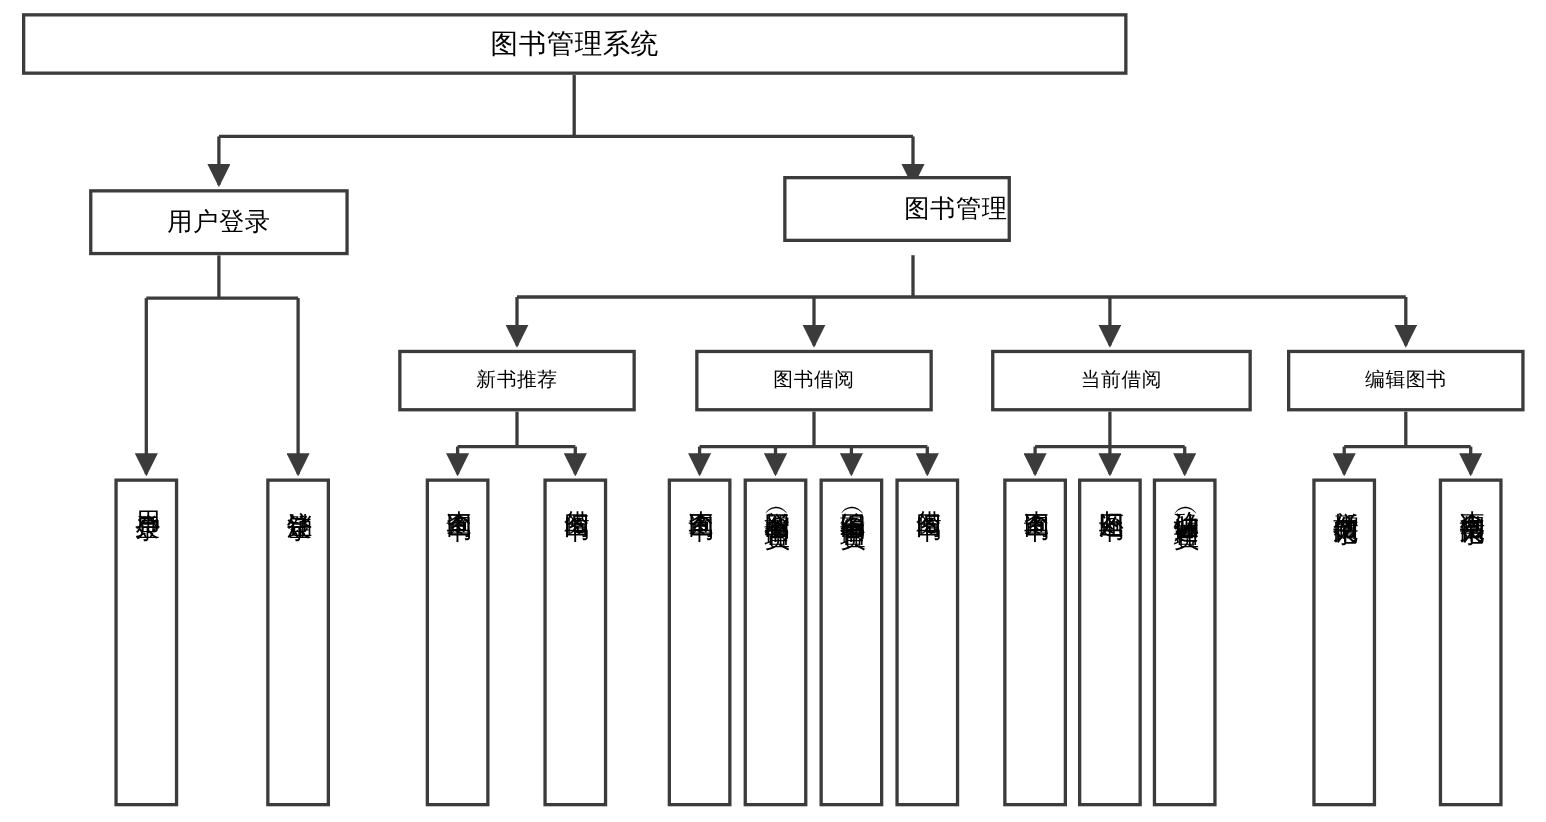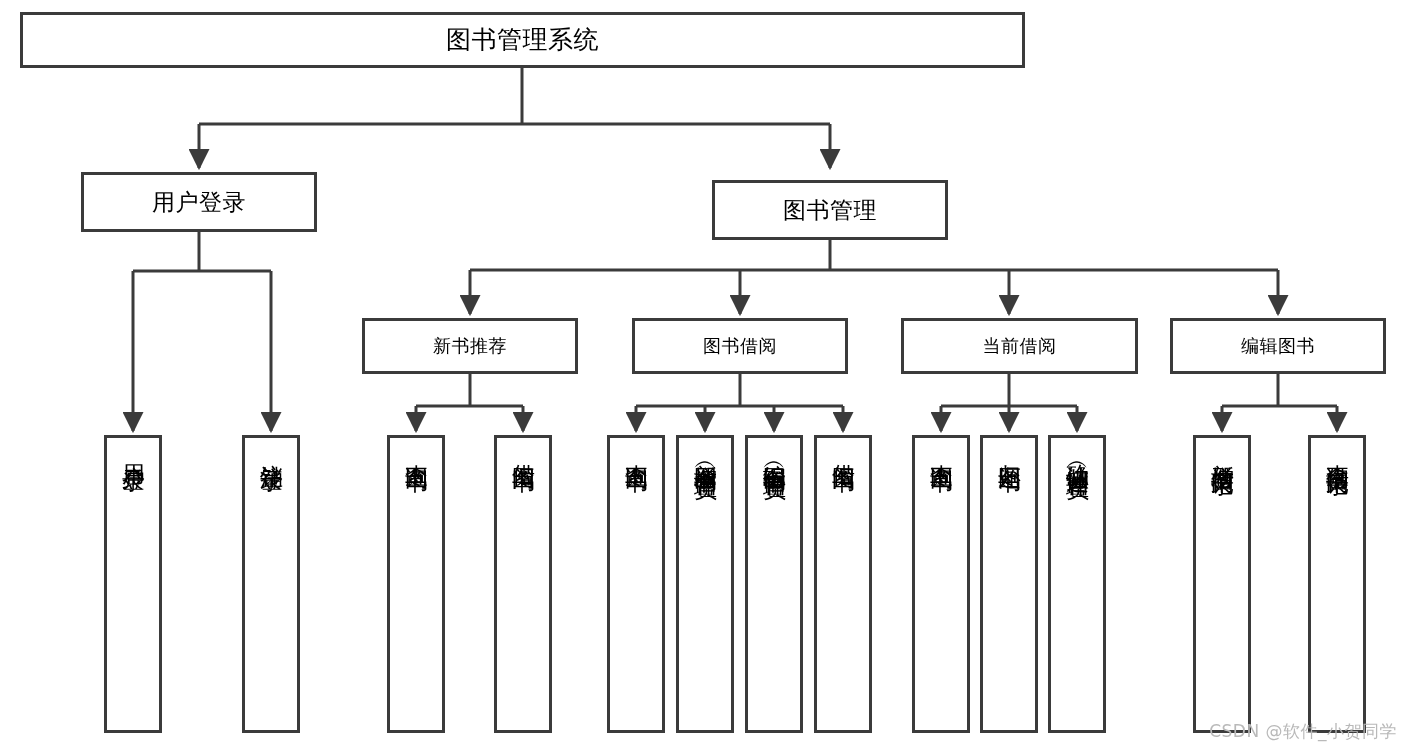--- a/index.html
+++ b/index.html
@@ -132,21 +132,21 @@
   </svg>
 
   <div class="node-box level-1" style="left:20px; top:12px; width:1005px; height:56px;">
     <span class="node-label">图书管理系统</span>
   </div>
 
   <div class="node-box level-2" style="left:81px; top:172px; width:236px; height:60px;">
     <span class="node-label">用户登录</span>
   </div>
 
-  <div class="node-box level-2" style="left:712px; top:180px; width:236px; height:60px;">
+  <div class="node-box level-2" style="left:712px; top:160px; width:207px; height:60px;justify-content:flex-end;">
     <span class="node-label">图书管理</span>
   </div>
 
   <div class="node-box level-3" style="left:362px; top:318px; width:216px; height:56px;">
     <span class="node-label">新书推荐</span>
   </div>
 
   <div class="node-box level-3" style="left:632px; top:318px; width:216px; height:56px;">
     <span class="node-label">图书借阅</span>
   </div>
@@ -204,15 +204,14 @@
   </div>
 
   <div class="node-box leaf-box" style="left:1193px; top:435px; width:58px; height:298px;">
     <span class="node-label">新增借阅记录</span>
   </div>
 
   <div class="node-box leaf-box" style="left:1308px; top:435px; width:58px; height:298px;">
     <span class="node-label">查询借阅记录</span>
   </div>
 
-  <div id="watermark">CSDN @软件_小贺同学</div>
 
 </div>
 
 </body></html>

